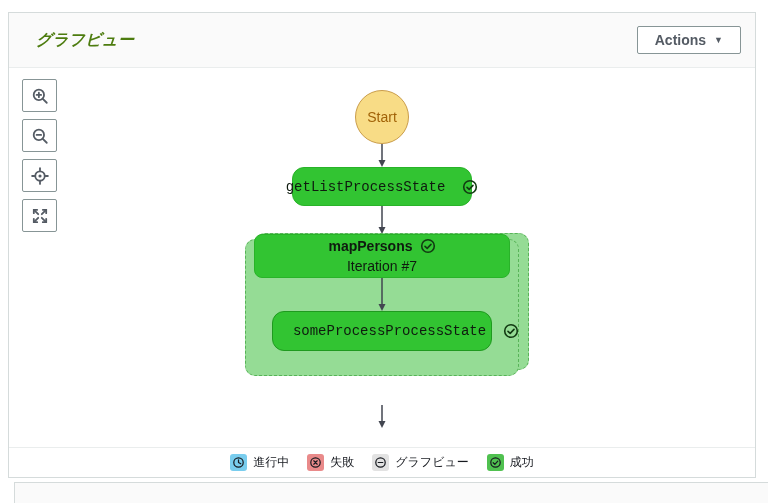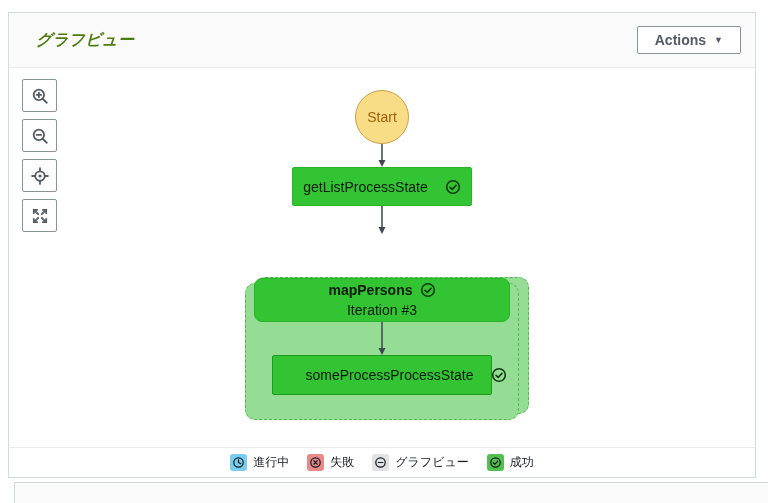--- a/index.html
+++ b/index.html
@@ -59,30 +59,31 @@
     background: #f8dc86; border: 1.5px solid #ca9d4b;
     display: flex; align-items: center; justify-content: center;
     font-size: 14px; color: #a16207;
   }
   .terminal-circle.end { width: 50px; height: 50px; border-width: 2px; }
   .arrow { display: block; }
   .arrow line { stroke: #424650; stroke-width: 1.5; }
   .arrow path { fill: #424650; }
 
   .state-node {
-    background: #32c432; border: 1px solid #29b329; border-radius: 2px;
+    background: #32c432; border: 1px solid #29b329; border-radius: 12px;
     display: flex; align-items: center; justify-content: center; gap: 17px;
     font-size: 14px; color: #0f1b0f;
     cursor: pointer;
+    font-family: Liberation Mono, monospace;
   }
   .node-getlist { width: 180px; height: 39px; }
   .check-icon svg { display: block; stroke: #123a12; fill: none; stroke-width: 1.6; stroke-linecap: round; stroke-linejoin: round; }
 
   
-  .map-group { position: relative; width: 274px; height: 171px; margin-top: 44px; }
+  .map-group { position: relative; width: 274px; height: 171px; }
   .map-stack {
     position: absolute; left: 10px; top: -1px; width: 274px; height: 137px;
     background: #95dc95; border: 1.5px dashed #58b358; border-radius: 10px;
   }
   .map-container {
     position: absolute; left: 0; top: 5px; width: 274px; height: 137px;
     background: #95dc95; border: 1.5px dashed #58b358; border-radius: 10px;
   }
   .map-header {
     position: absolute; left: 50%; transform: translateX(-50%); top: 0;
@@ -209,21 +210,21 @@
         <div class="map-header">
           <div class="row1">
             <span>mapPersons</span>
             <span class="check-icon">
               <svg width="16" height="16" viewBox="0 0 16 16">
                   <circle cx="8" cy="8" r="6.3"></circle>
                   <path d="M5 8.3 L7.2 10.4 L11 6.4"></path>
                 </svg>
             </span>
           </div>
-          <div class="row2">Iteration #3</div>
+          <div class="row2">Iteration #7</div>
         </div>
         <svg class="arrow map-arrow" width="12" height="33">
           <line x1="6" y1="0" x2="6" y2="26"></line>
             <path d="M2.5 26 L9.5 26 L6 33 Z"></path>
         </svg>
         <div class="state-node node-someprocess">
           <span>someProcessProcessState</span>
           <span class="check-icon">
             <svg width="16" height="16" viewBox="0 0 16 16">
                 <circle cx="8" cy="8" r="6.3"></circle>

